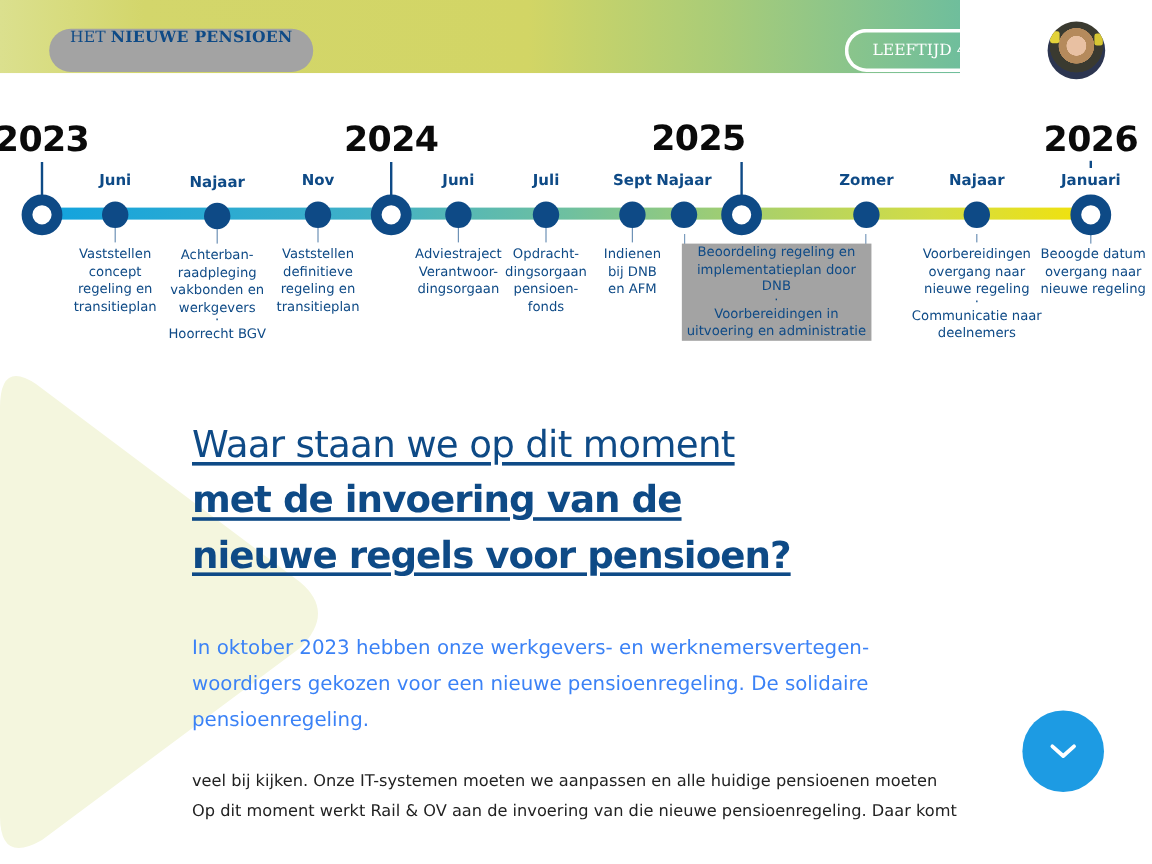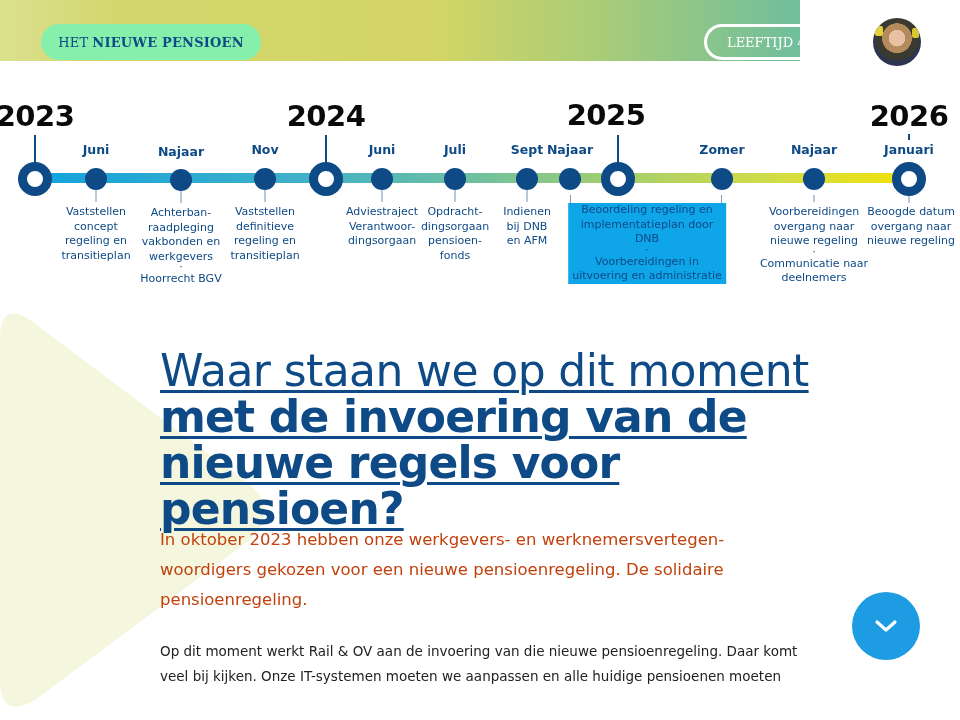--- a/index.html
+++ b/index.html
@@ -6,22 +6,22 @@
     html, body { width: 960px; height: 720px; overflow: hidden; background: #ffffff; }
     body { position: relative; font-family: "DejaVu Sans", sans-serif; color: #222; }
 
     
     .header-band {
       position: absolute; left: 0; top: 0; width: 800px; height: 61px;
       background: linear-gradient(90deg, #dbe08e 0%, #d3d66b 15%, #d2d565 55%, #a9cc78 75%, #6fbe9c 100%);
     }
     .brand-pill {
       position: absolute; left: 41px; top: 24px; width: 220px; height: 36px;
-      background: #86efac; border-radius: 18px;
-      display: flex; align-items: center; justify-content: center;
+      background: #a3a3a3; border-radius: 18px;
+      display: flex; align-items: flex-start; justify-content: center;
       font-family: "DejaVu Serif", serif; font-size: 13px; color: #0e4a86; letter-spacing: 0.2px;
     }
     .brand-pill .bold { font-weight: bold; margin-left: 4px; }
     .age-pill {
       position: absolute; left: 704px; top: 24px; width: 130px; height: 36px;
       border: 3px solid #fff; border-right: none; border-radius: 18px 0 0 18px;
       display: flex; align-items: center; padding-left: 20px;
       font-family: "DejaVu Serif", serif; font-size: 13px; color: #fff; overflow: hidden;
     }
     .age-pill-clip { position: absolute; left: 0; top: 0; width: 800px; height: 61px; overflow: hidden; }
@@ -69,29 +69,29 @@
     }
 
     
     .deco-tri {
       position: absolute; left: -40px; top: 300px; width: 320px; height: 420px;
     }
 
     
     .headline {
       position: absolute; left: 160px; top: 348px; width: 660px;
-      font-family: "DejaVu Sans", sans-serif; color: #0e4a86; font-size: 44px; line-height: 46px;
+      font-family: "DejaVu Sans", sans-serif; color: #0e4a86; font-size: 31px; line-height: 46px;
     }
     .headline a { color: #0e4a86; text-decoration: underline; text-decoration-thickness: 3px; text-underline-offset: 4px; }
     .headline .light { font-weight: normal; letter-spacing: -0.6px; }
     .headline .strong { font-weight: bold; letter-spacing: -0.8px; margin-top: 28px; }
 
     .intro {
       position: absolute; left: 160px; top: 525px; width: 640px;
-      font-size: 16.5px; line-height: 30px; color: #c2410c;
+      font-size: 16.5px; line-height: 30px; color: #3b82f6;
     }
     .body-text {
       position: absolute; left: 160px; top: 639px; width: 650px;
       font-size: 13.5px; line-height: 25px; color: #222;
     }
 
     .scroll-btn {
       position: absolute; left: 852px; top: 592px; width: 68px; height: 68px; border-radius: 50%;
       background: #1d9be3; display: flex; align-items: center; justify-content: center; cursor: pointer;
     }
@@ -119,21 +119,21 @@
   <div class="tl-line"></div>
 
   <div class="year" style="left:35px">2023</div>
   <div class="year-tick" style="left:35px; top:40px; height:30px"></div>
   <div class="node-big" style="left:35px"></div>
 
   <div class="year" style="left:326px">2024</div>
   <div class="year-tick" style="left:326px; top:40px; height:30px"></div>
   <div class="node-big" style="left:326px"></div>
 
-  <div class="year" style="left:606px; top:3px">2025</div>
+  <div class="year" style="left:582px; top:3px">2025</div>
   <div class="year-tick" style="left:618px; top:40px; height:30px"></div>
   <div class="node-big" style="left:618px"></div>
 
   <div class="year" style="left:909px; top:4px">2026</div>
   <div class="year-tick" style="left:909px; top:39px; height:6px"></div>
   <div class="node-big" style="left:909px"></div>
 
   <div class="month" style="left:96px; top:47px">Juni</div>
   <div class="node-small" style="left:96px"></div>
   <div class="stem" style="left:96px; top:95px; height:12px"></div>
@@ -194,21 +194,21 @@
     <div>en AFM</div>
   </div>
 
   <div class="month" style="left:570px; top:47px">Najaar</div>
   <div class="node-small" style="left:570px"></div>
 
   <div class="month" style="left:722px; top:47px">Zomer</div>
   <div class="node-small" style="left:722px"></div>
 
   <div class="bracket" style="left:570px; width:152px"></div>
-  <div class="desc" style="left:647px; top:108px; background:#0ea5e9; padding:0 4px">
+  <div class="desc" style="left:647px; top:108px; background:#a3a3a3; padding:0 4px">
     <div>Beoordeling regeling en</div>
     <div>implementatieplan door</div>
     <div>DNB</div>
     <span class="dot">·</span>
     <div>Voorbereidingen in</div>
     <div>uitvoering en administratie</div>
   </div>
 
   <div class="month" style="left:814px; top:47px">Najaar</div>
   <div class="node-small" style="left:814px"></div>
@@ -239,21 +239,21 @@
   </a>
 </h1>
 
 <div class="intro">
   <div>In oktober 2023 hebben onze werkgevers- en werknemersvertegen-</div>
   <div>woordigers gekozen voor een nieuwe pensioenregeling. De solidaire</div>
   <div>pensioenregeling.</div>
 </div>
 
 <div class="body-text">
+  <div style="white-space:nowrap">veel bij kijken. Onze IT-systemen moeten we aanpassen en alle huidige pensioenen moeten</div>
   <div style="white-space:nowrap">Op dit moment werkt Rail &amp; OV aan de invoering van die nieuwe pensioenregeling. Daar komt</div>
-  <div style="white-space:nowrap">veel bij kijken. Onze IT-systemen moeten we aanpassen en alle huidige pensioenen moeten</div>
 </div>
 
 <div class="scroll-btn">
   <svg width="24" height="14" viewBox="0 0 24 14">
     <path d="M3 3 L12 11 L21 3" stroke="#ffffff" stroke-width="3.2" fill="none" stroke-linecap="round" stroke-linejoin="round"></path>
   </svg>
 </div>
 
 </body></html>

